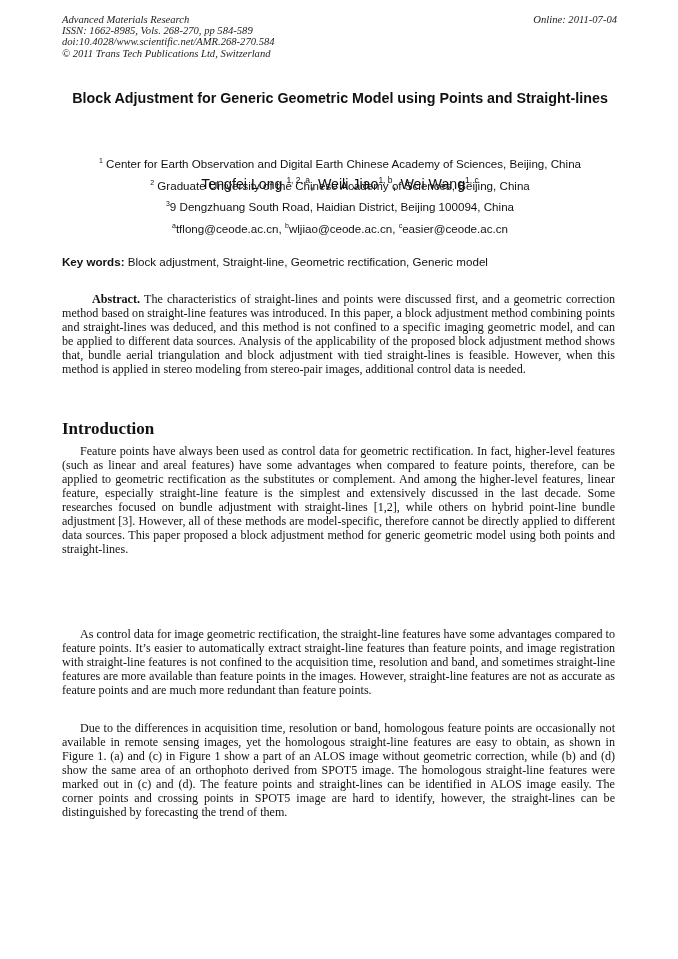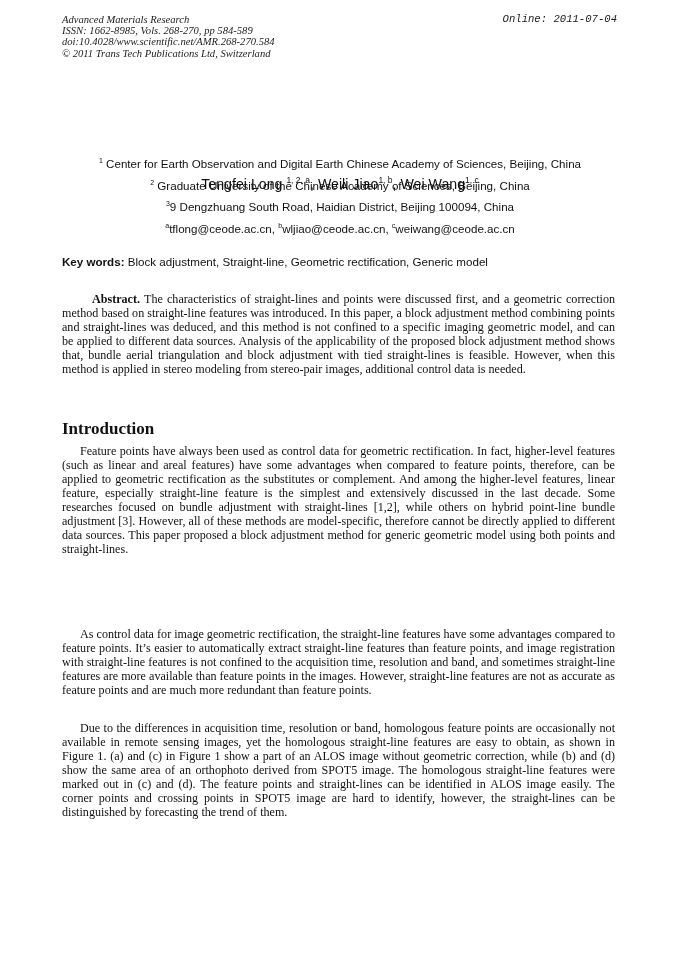--- a/index.html
+++ b/index.html
@@ -1,20 +1,20 @@
 <!DOCTYPE html>
 <html><head>
 <meta charset="utf-8">
 <style>
   html, body { margin: 0; padding: 0; background: #ffffff; }
   body { width: 678px; height: 959px; position: relative; overflow: hidden; color: #111; }
   .page { position: absolute; left: 0; top: 0; width: 678px; height: 747px; }
   .hdr { position: absolute; left: 62px; top: 14px; font-family: "Liberation Serif", serif; font-style: italic; font-size: 10.6px; line-height: 11.2px; color: #222; }
   .hdr div { white-space: nowrap; }
-  .online { position: absolute; right: 61px; top: 14px; font-family: Liberation Mono, monospace; font-style: italic; font-size: 10.6px; line-height: 11.2px; color: #222; }
+  .online { position: absolute; right: 61px; top: 14px; font-family: Liberation Serif, serif; font-style: italic; font-size: 10.6px; line-height: 11.2px; color: #222; }
   .title { position: absolute; left: 62px; width: 556px; top: 89px; text-align: center; font-family: "Liberation Sans", sans-serif; font-weight: bold; font-size: 14.3px; line-height: 18px; }
   .authors { position: absolute; left: 62px; width: 556px; top: 127px; text-align: center; font-family: "Liberation Sans", sans-serif; font-size: 14.2px; line-height: 18px; margin-top: 48px; }
   .authors sup { font-size: 8.5px; vertical-align: 6px; line-height: 0; }
   .affil { position: absolute; left: 62px; width: 556px; text-align: center; font-family: "Liberation Sans", sans-serif; font-size: 11.6px; line-height: 14px; white-space: nowrap; }
   .affil sup { font-size: 7px; vertical-align: 5px; line-height: 0; }
   .kw { position: absolute; left: 62px; top: 255px; font-family: "Liberation Sans", sans-serif; font-size: 11.6px; line-height: 14px; white-space: nowrap; }
   .kw b { font-weight: bold; text-align: center; }
   .para { position: absolute; left: 62px; width: 553px; font-family: "Liberation Serif", serif; font-size: 12.1px; line-height: 14.05px; text-align: justify; }
   .para.indent { text-indent: 18px; }
   .para b { font-weight: bold; margin-left: 30px; }
@@ -26,27 +26,28 @@
 <div class="page">
 
   <div class="hdr">
     <div>Advanced Materials Research</div>
     <div>ISSN: 1662-8985, Vols. 268-270, pp 584-589</div>
     <div>doi:10.4028/www.scientific.net/AMR.268-270.584</div>
     <div>© 2011 Trans Tech Publications Ltd, Switzerland</div>
   </div>
   <div class="online">Online: 2011-07-04</div>
 
+  <div class="title">Block Adjustment for Generic Geometric Model using Points and Straight-lines</div>
 
   <div class="authors"><span>Tengfei Long </span><sup>1, 2, a</sup><span>, </span><span>Weili Jiao</span><sup>1, b</sup><span>, </span><span>Wei Wang</span><sup>1, c</sup></div>
 
   <div class="affil" style="top:157px;"><sup>1</sup><span> Center for Earth Observation and Digital Earth Chinese Academy of Sciences, Beijing, China</span></div>
   <div class="affil" style="top:179px;"><sup>2</sup><span> Graduate University of the Chinese Academy of Sciences, Beijing, China</span></div>
   <div class="affil" style="top:200px;"><sup>3</sup><span>9 Dengzhuang South Road, Haidian District, Beijing 100094, China</span></div>
-  <div class="affil" style="top:222px;"><sup>a</sup><span>tflong@ceode.ac.cn, </span><sup>b</sup><span>wljiao@ceode.ac.cn, </span><sup>c</sup><span>weiwang@ceode.ac.cn</span></div>
+  <div class="affil" style="top:222px;"><sup>a</sup><span>tflong@ceode.ac.cn, </span><sup>b</sup><span>wljiao@ceode.ac.cn, </span><sup>c</sup><span>easier@ceode.ac.cn</span></div>
 
   <div class="kw"><b>Key words:</b><span> Block adjustment, Straight-line, Geometric rectification, Generic model</span></div>
 
   <div class="para" style="top:292px;"><b>Abstract.</b><span> The characteristics of straight-lines and points were discussed first, and a geometric correction method based on straight-line features was introduced. In this paper, a block adjustment method combining points and straight-lines was deduced, and this method is not confined to a specific imaging geometric model, and can be applied to different data sources. Analysis of the applicability of the proposed block adjustment method shows that, bundle aerial triangulation and block adjustment with tied straight-lines is feasible. However, when this method is applied in stereo modeling from stereo-pair images, additional control data is needed.</span></div>
 
   <div class="sect" style="top:422px;">Introduction</div>
   <div class="para indent" style="top:444px;">Feature points have always been used as control data for geometric rectification. In fact, higher-level features (such as linear and areal features) have some advantages when compared to feature points, therefore, can be applied to geometric rectification as the substitutes or complement. And among the higher-level features, linear feature, especially straight-line feature is the simplest and extensively discussed in the last decade. Some researches focused on bundle adjustment with straight-lines [1,2], while others on hybrid point-line bundle adjustment [3]. However, all of these methods are model-specific, therefore cannot be directly applied to different data sources. This paper proposed a block adjustment method for generic geometric model using both points and straight-lines.</div>
 
   <div class="para indent" style="top:627px;">As control data for image geometric rectification, the straight-line features have some advantages compared to feature points. It’s easier to automatically extract straight-line features than feature points, and image registration with straight-line features is not confined to the acquisition time, resolution and band, and sometimes straight-line features are more available than feature points in the images. However, straight-line features are not as accurate as feature points and are much more redundant than feature points.</div>
   <div class="para indent" style="top:721px;">Due to the differences in acquisition time, resolution or band, homologous feature points are occasionally not available in remote sensing images, yet the homologous straight-line features are easy to obtain, as shown in Figure 1. (a) and (c) in Figure 1 show a part of an ALOS image without geometric correction, while (b) and (d) show the same area of an orthophoto derived from SPOT5 image. The homologous straight-line features were marked out in (c) and (d). The feature points and straight-lines can be identified in ALOS image easily. The corner points and crossing points in SPOT5 image are hard to identify, however, the straight-lines can be distinguished by forecasting the trend of them.</div>

